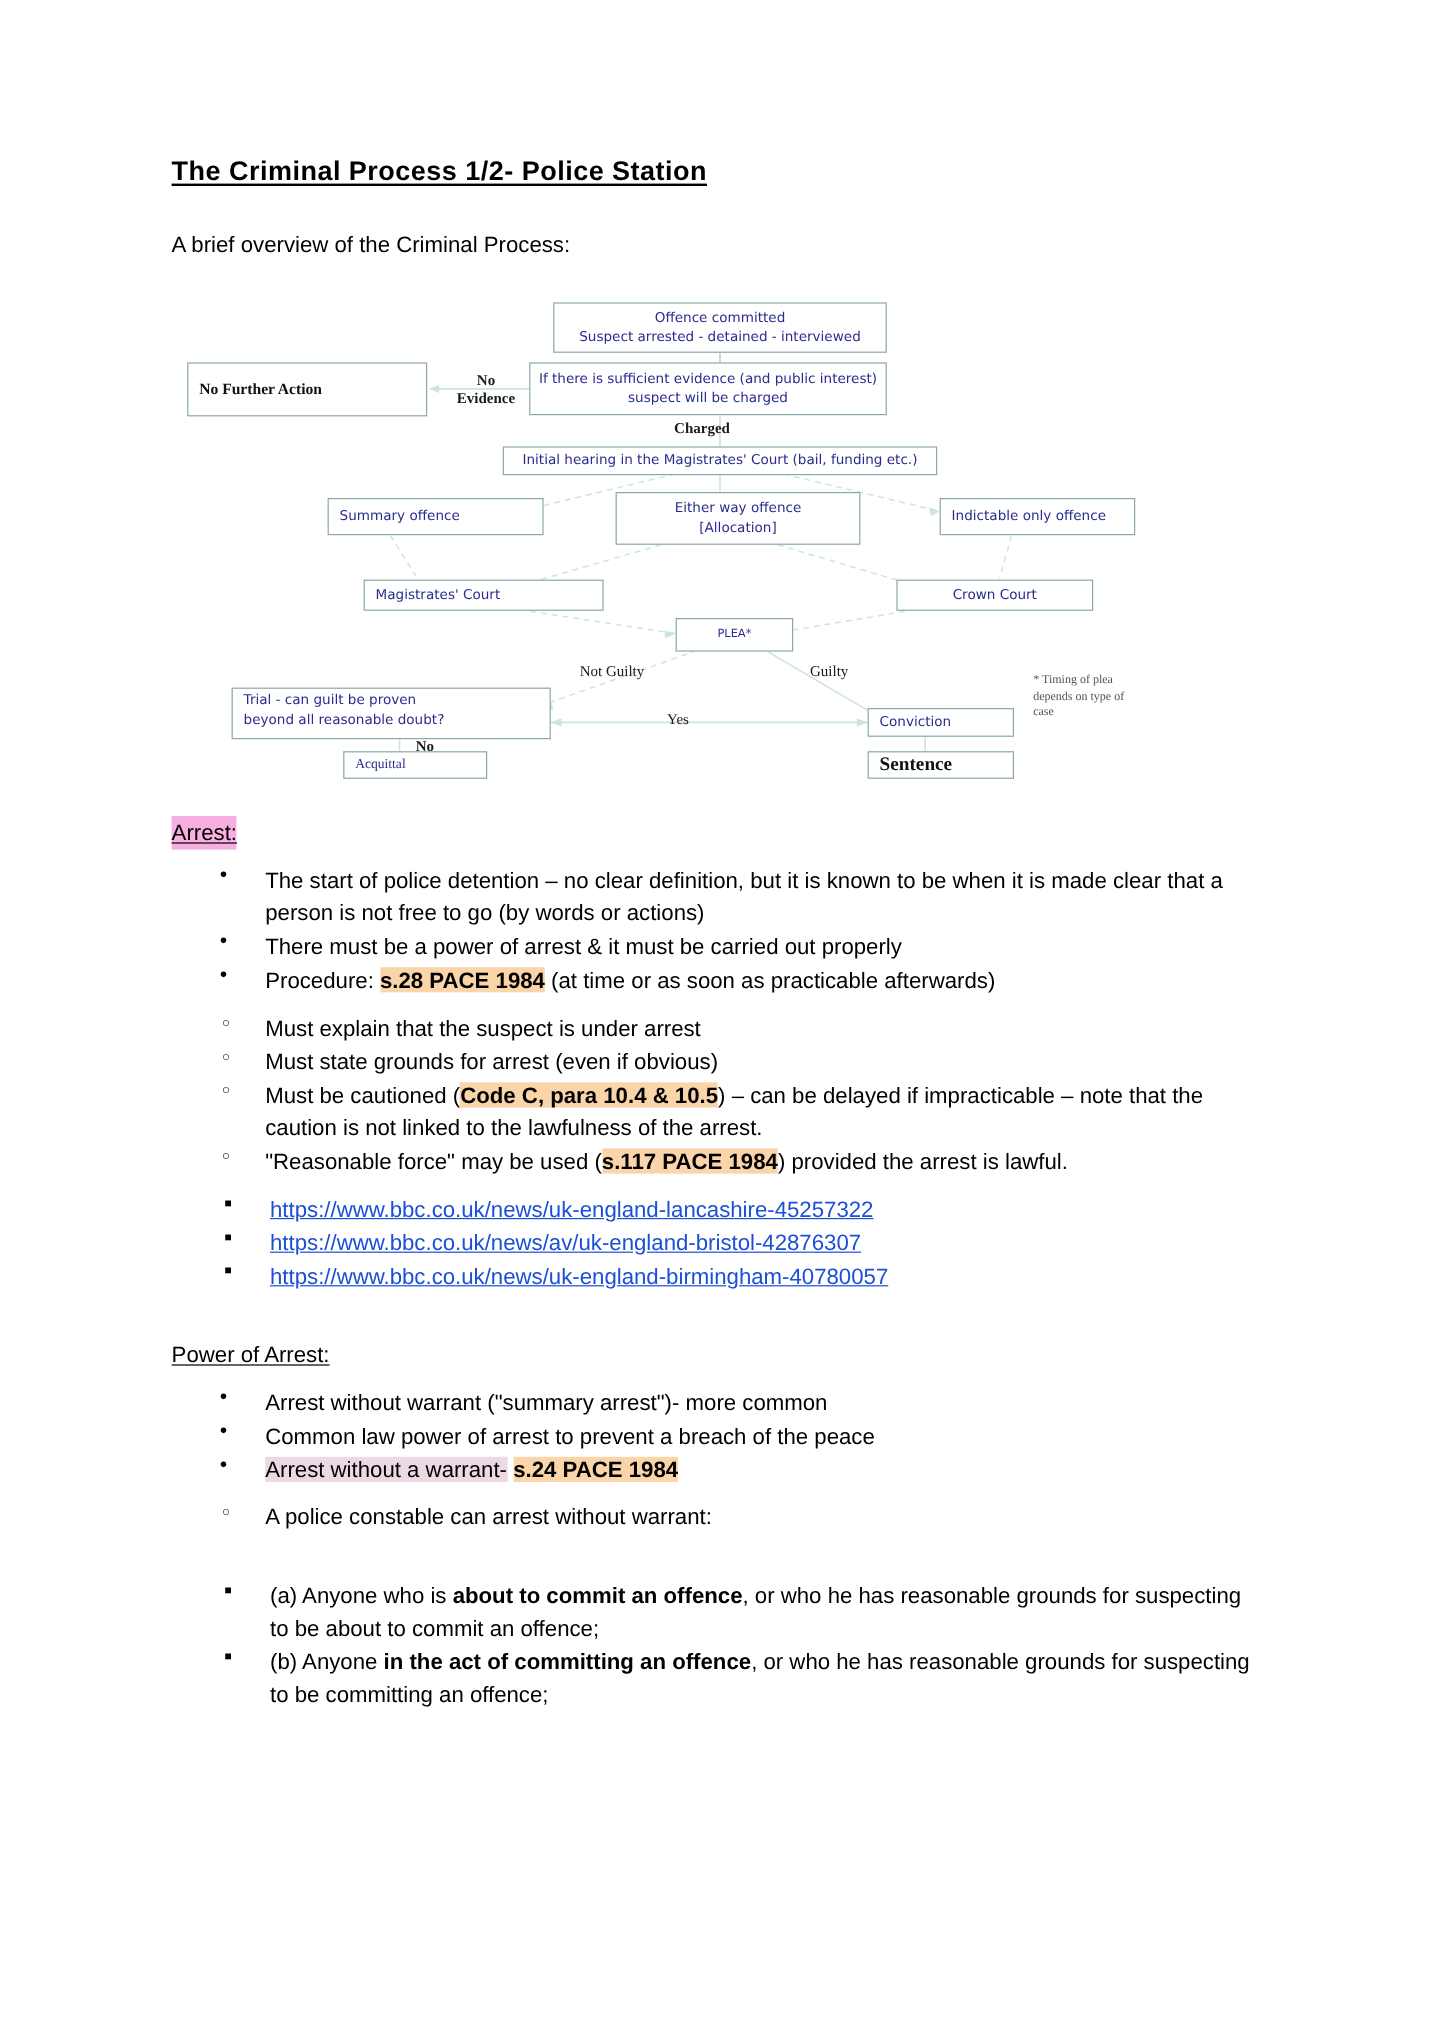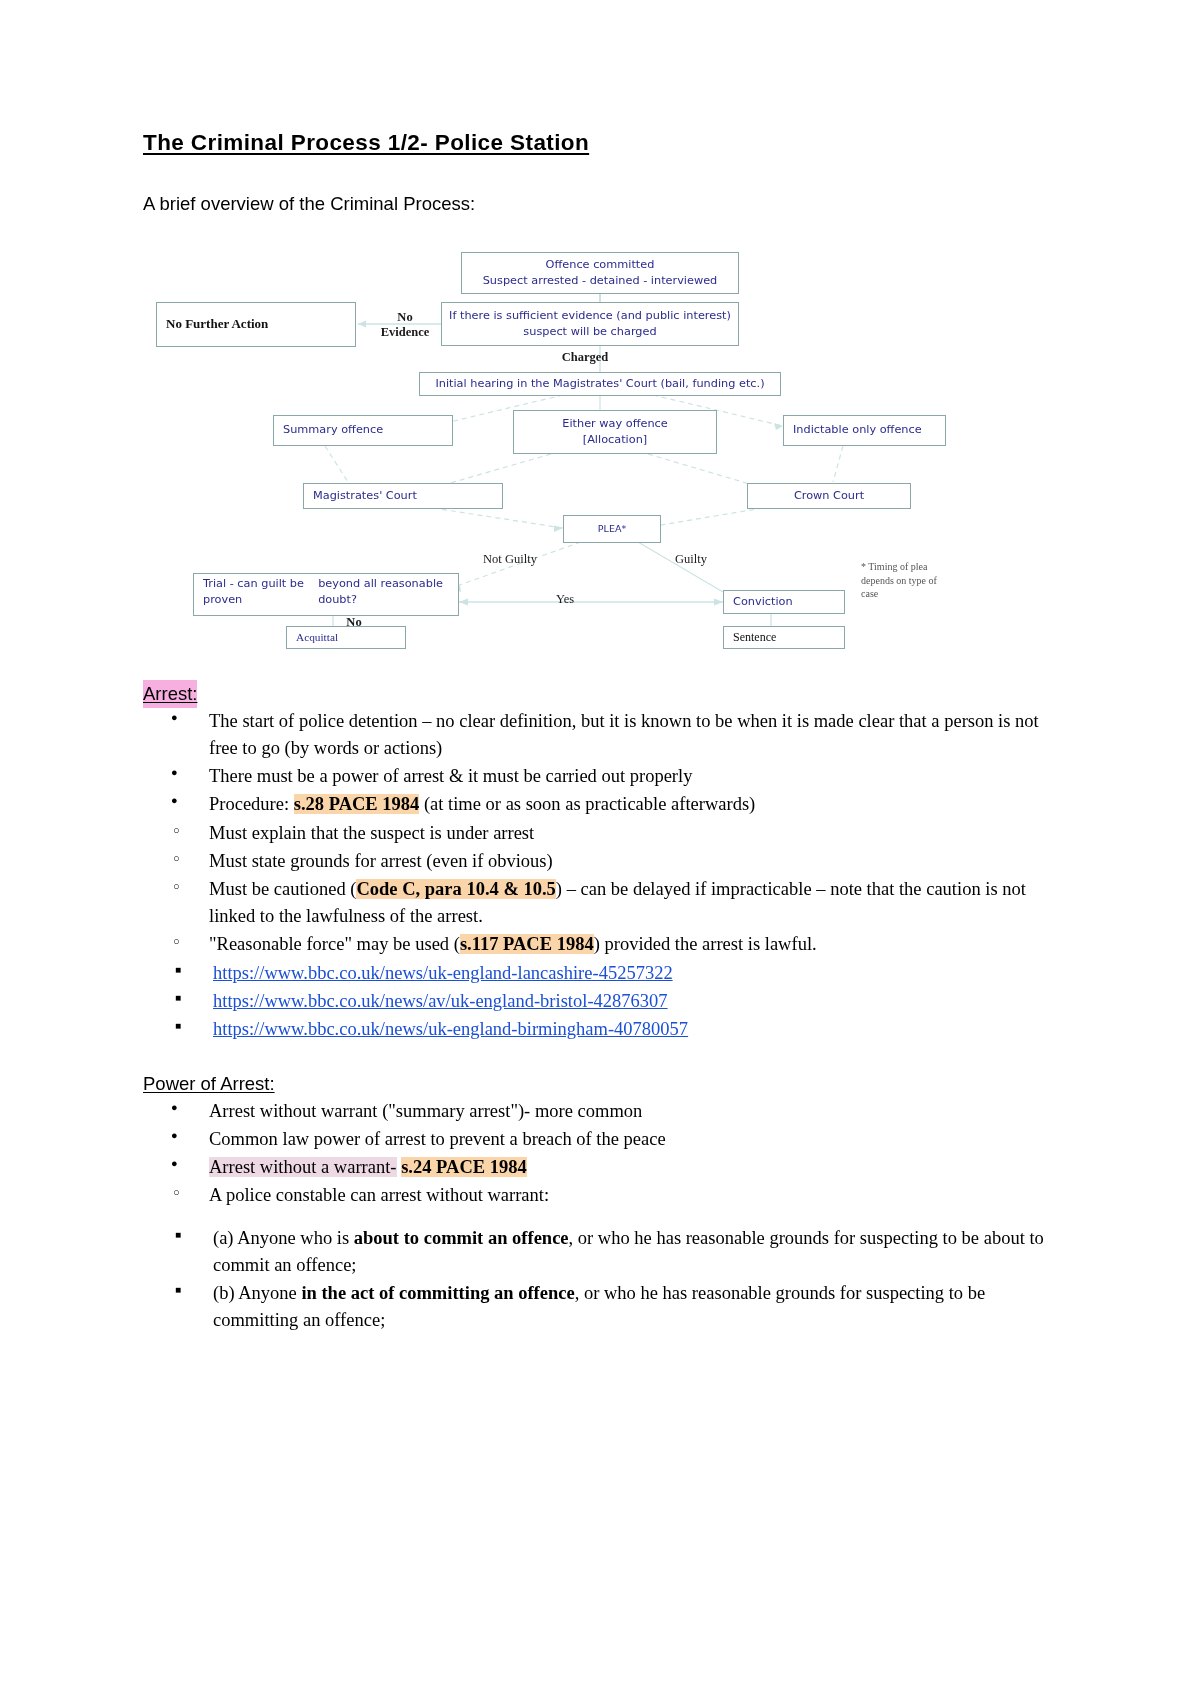--- a/index.html
+++ b/index.html
@@ -106,24 +106,23 @@
     line-height: 1.5;
     display: inline-block;
     text-decoration: underline;
     text-underline-offset: 2px;
   }
   .hl-pink { background: #f7aee0; }
   .hl-orange { background: #fbd5aa; }
   .hl-lilac { background: #edd9e4; }
 
   ul.lvl1, ul.lvl2, ul.lvl3 {
-    margin: 0;
+    margin: 12px;
     padding: 0;
     list-style: none;
-    font-family: Liberation Serif, serif;
   }
   ul.lvl1 > li, ul.lvl2 > li, ul.lvl3 > li {
     position: relative;
     font-size: 18.5px;
     line-height: 1.47;
     margin: 0 0 1px 0;
   }
   ul.lvl1 > li { padding-left: 66px; }
   ul.lvl2 > li { padding-left: 66px; }
   ul.lvl3 > li { padding-left: 70px; }
@@ -269,42 +268,42 @@
       </div>
 
       <div class="fc-label" style="left:322px; top:312px; width:90px;">
         <span>Not Guilty</span>
       </div>
 
       <div class="fc-label" style="left:512px; top:312px; width:72px;">
         <span>Guilty</span>
       </div>
 
-      <div class="fc-box left-align" style="left:50px; top:333px; width:266px; height:43px; flex-direction:row; align-items:flex-start;">
+      <div class="fc-box left-align" style="left:50px; top:333px; width:266px; height:43px; flex-direction:column; align-items:flex-start;">
         <span>Trial - can guilt be proven</span>
         <span>beyond all reasonable doubt?</span>
       </div>
 
       <div class="fc-label" style="left:400px; top:352px; width:44px;">
         <span>Yes</span>
       </div>
 
       <div class="fc-label bold" style="left:196px; top:375px; width:30px;">
         <span>No</span>
       </div>
 
       <div class="fc-box left-align" style="left:580px; top:350px; width:122px; height:24px;">
         <span>Conviction</span>
       </div>
 
       <div class="fc-box left-align serif" style="left:143px; top:386px; width:120px; height:23px; font-size:11.3px; font-weight:normal; font-family:Liberation Serif, serif; color:#2b2b8f;">
         <span>Acquittal</span>
       </div>
 
-      <div class="fc-box left-align serif" style="left:580px; top:386px; width:122px; height:23px; font-size:12px; font-weight:normal; color:#111;">
+      <div class="fc-box left-align serif" style="left:580px; top:386px; width:122px; height:23px; font-size:16px; font-weight:bold; color:#111;">
         <span>Sentence</span>
       </div>
 
       <div class="fc-note" style="left:718px; top:320px;">
         <span>* Timing of plea depends on type of case</span>
       </div>
 
     </div>
 
     <div class="block-gap-lg"></div>

